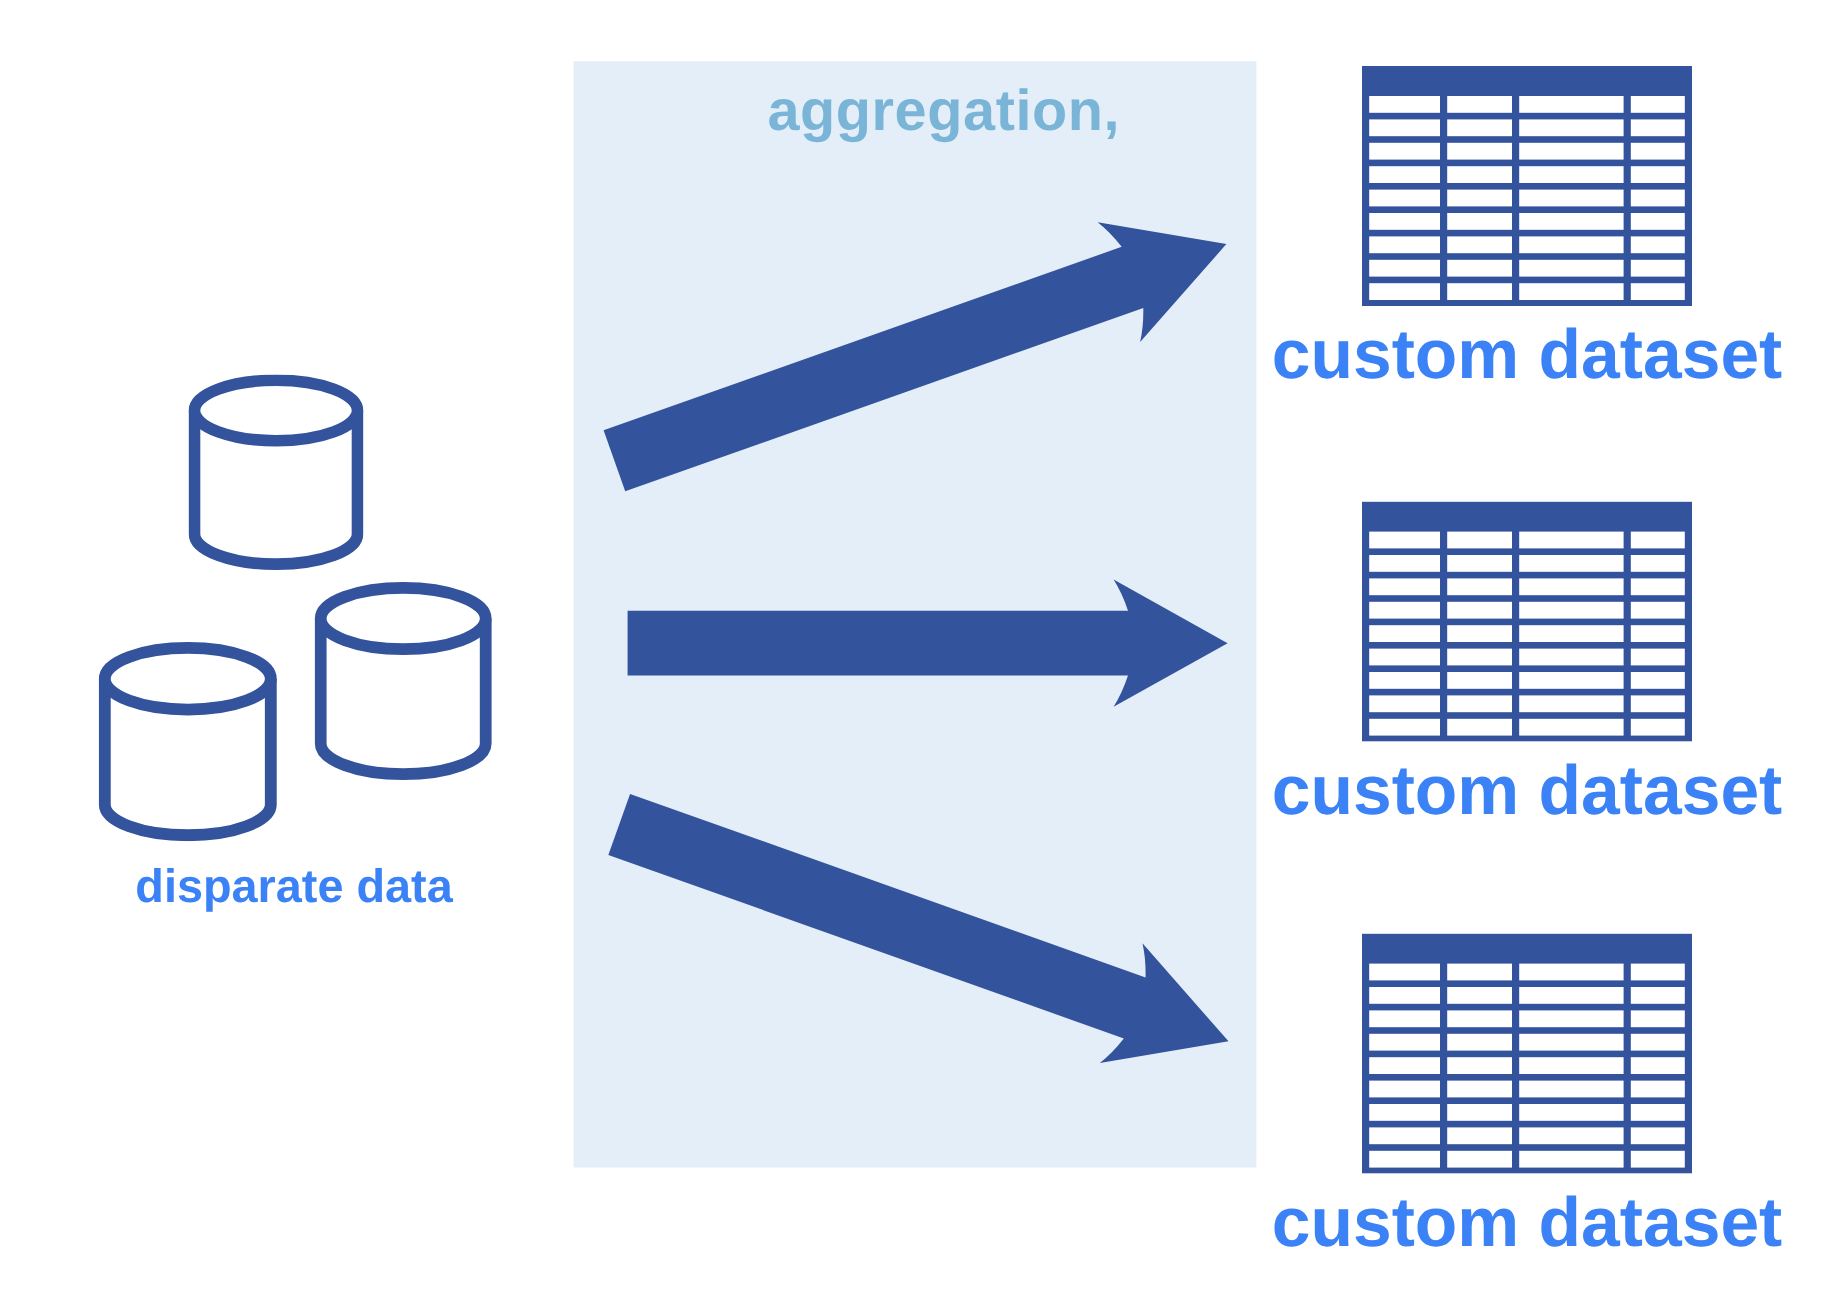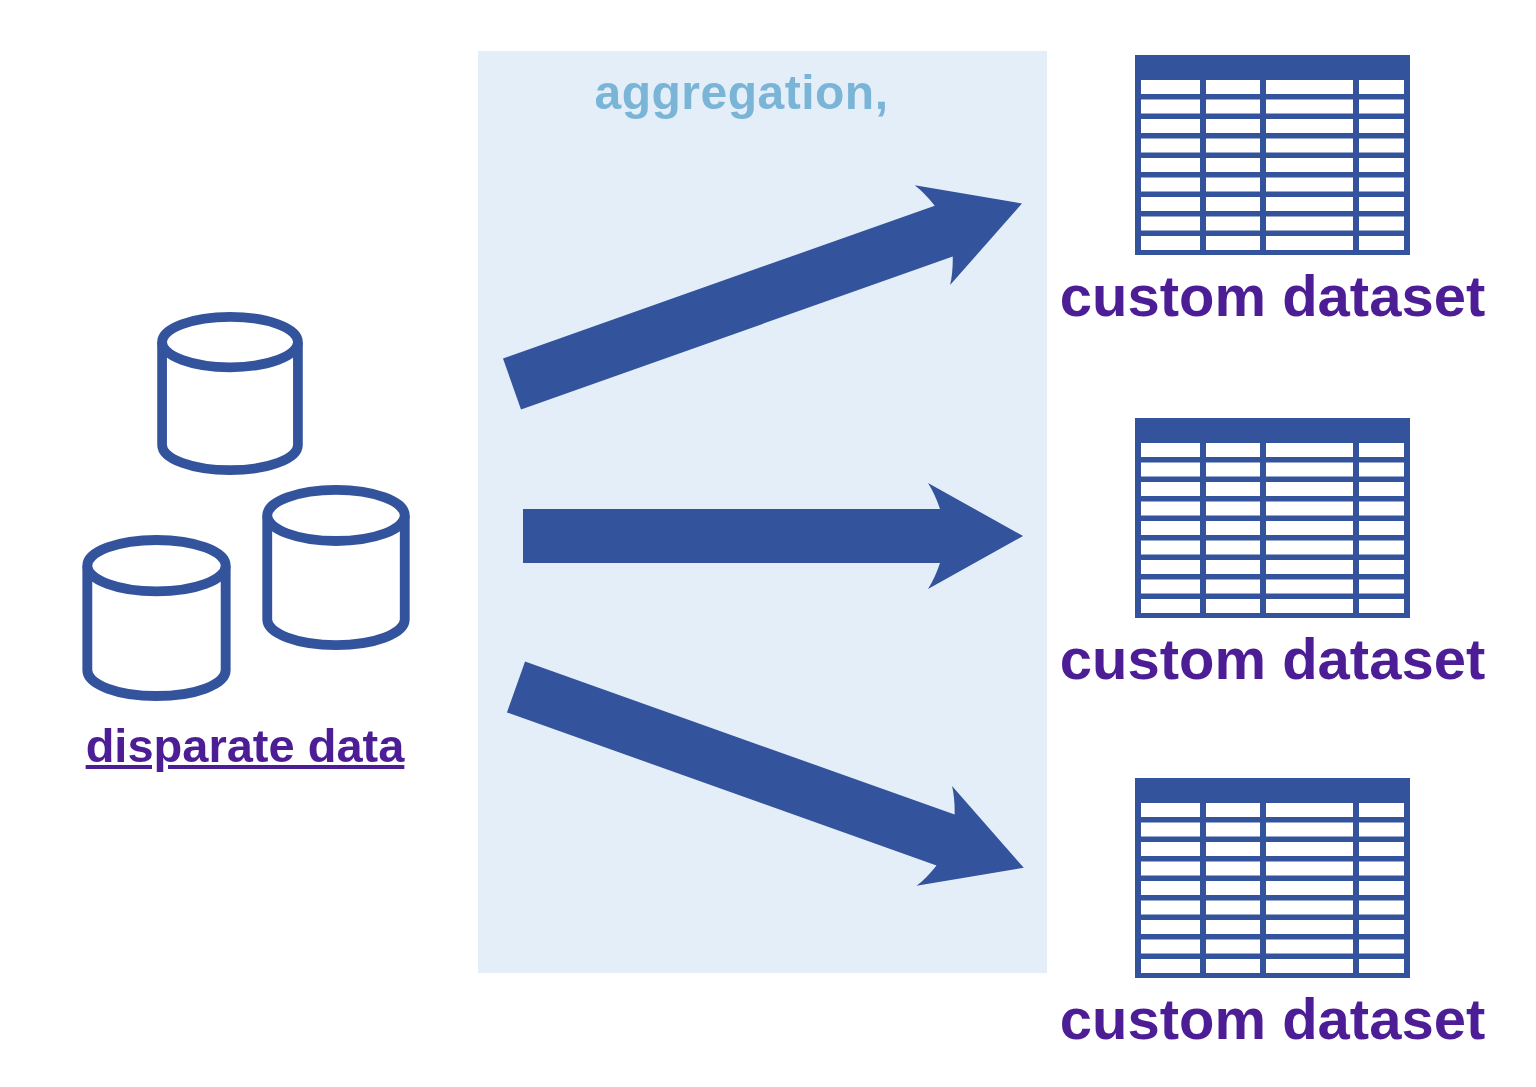--- a/index.html
+++ b/index.html
@@ -9,37 +9,36 @@
     background:#ffffff;
     overflow:hidden;
     font-family:"Liberation Sans", sans-serif;
   }
   .abs{position:absolute;}
   #process-panel{
     left:478px;top:51px;width:569px;height:922px;
     background:#E4EEF8;
   }
   #process-label{
-    left:457px;top:66px;width:569px;
+    left:502px;top:66px;width:569px;
     text-align:center;
     color:#7AB5D7;
     font-size:48px;
     font-weight:600;
     line-height:1.12;
     letter-spacing:0.5px;
   }
   .dark-label{
-    color:#4c1d95;
+    color:#3b82f6;
     font-weight:600;
     text-align:center;
   }
   #source-label{
     left:20px;top:718px;width:450px;
-    font-size:47px;
-    text-decoration:underline;
+    font-size:39px;
   }
   .output-label{
     left:1035px;width:475px;
     font-size:58px;
   }
   #output-label-0{top:262px;}
   #output-label-1{top:625px;}
   #output-label-2{top:985px;}
   .cyl{position:absolute;}
   #cylinder-1{left:157px;top:312px;}

